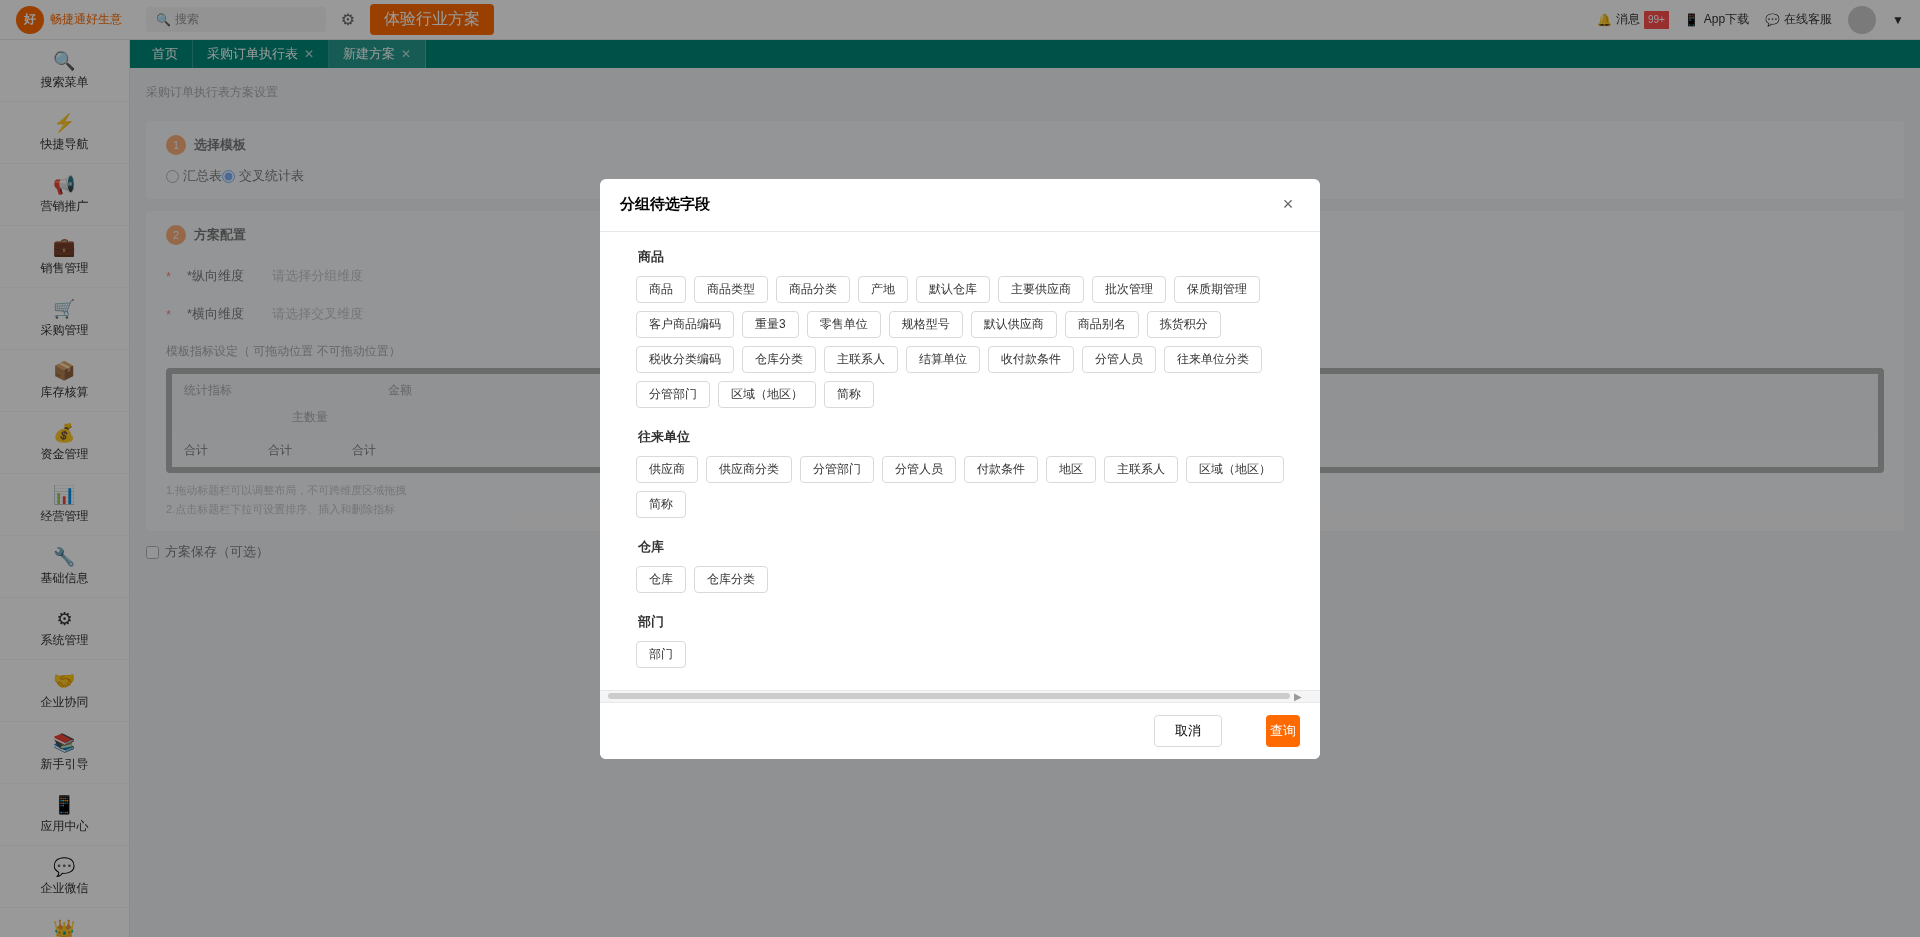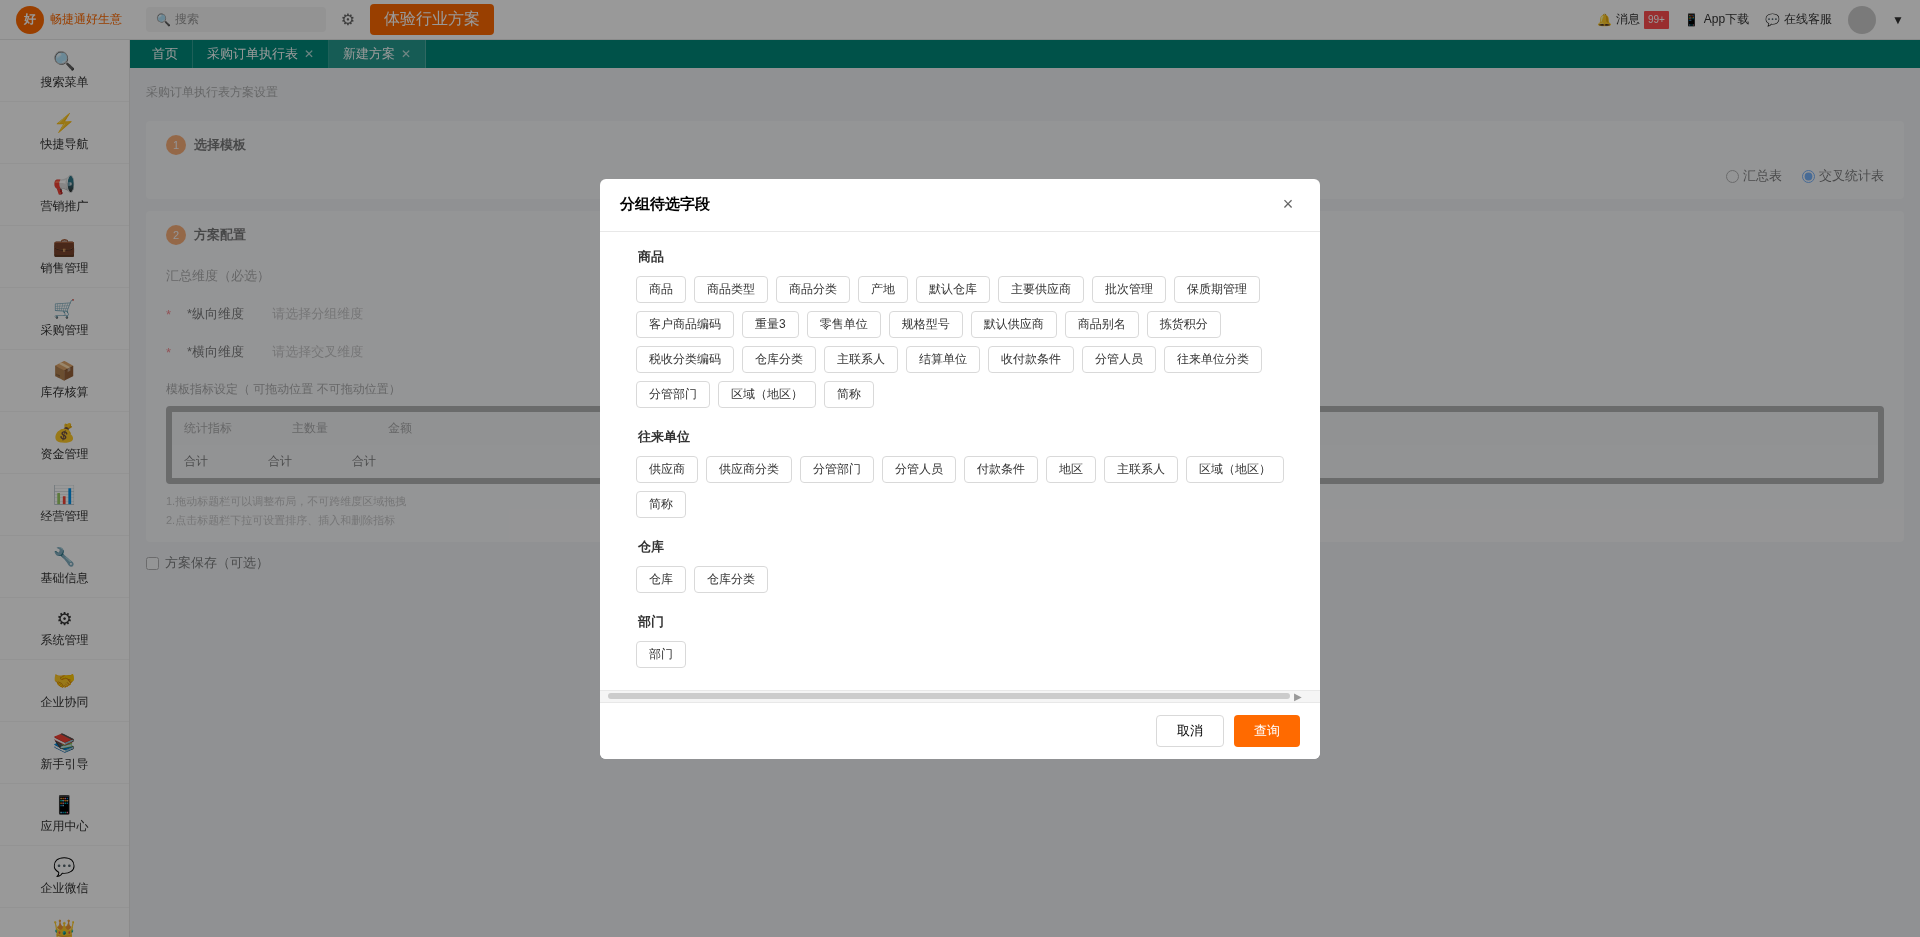--- a/index.html
+++ b/index.html
@@ -187,21 +187,21 @@
       color: white;
       width: 20px;
       height: 20px;
       border-radius: 50%;
       display: flex;
       align-items: center;
       justify-content: center;
       font-size: 11px;
     }
     .step-label { font-weight: bold; font-size: 13px; }
-    .radio-group { display: flex; gap: 20px; align-items: center; justify-content: flex-end; }
+    .radio-group { display: flex; align-items: center; }
     .radio-option { display: flex; align-items: center; gap: 4px; font-size: 13px; cursor: pointer; }
 
     
     .overlay {
       position: fixed;
       top: 0; left: 0; right: 0; bottom: 0;
       background: rgba(0,0,0,0.4);
       z-index: 100;
       display: flex;
       align-items: center;
@@ -253,27 +253,28 @@
     }
     .btn-cancel {
       padding: 6px 20px;
       border: 1px solid #d9d9d9;
       background: white;
       border-radius: 4px;
       cursor: pointer;
       font-size: 13px;
     }
     .btn-confirm {
-      padding: 6px 20px;
+      padding: 6px 4px;
       border: none;
       background: #ff6a00;
       color: white;
       border-radius: 4px;
       cursor: pointer;
       font-size: 13px;
+      margin-left: 34px;
     }
 
     
     .field-section { margin-bottom: 20px; }
     .field-section-title {
       font-size: 13px;
       font-weight: bold;
       color: #333;
       margin-bottom: 10px;
       padding-left: 2px;
@@ -460,41 +461,38 @@
               <span>交叉统计表</span>
             </label>
           </div>
         </div>
         <div class="step-section">
           <div class="step-title">
             <div class="step-num">2</div>
             <span class="step-label">方案配置</span>
           </div>
           <div class="config-row">
-            <span class="config-label">汇总维度（必选）</span>
-          </div>
-          <div class="config-row">
             <span style="color:#f5222d;">*</span>
             <span>*纵向维度</span>
             <span style="color:#999;margin-left:12px;">请选择分组维度</span>
           </div>
           <div class="config-row">
             <span style="color:#f5222d;">*</span>
             <span>*横向维度</span>
             <span style="color:#999;margin-left:12px;">请选择交叉维度</span>
           </div>
           <div style="margin-top:10px; font-size:12px; color:#666;">
             <span>模板指标设定</span>（
             <span>可拖动位置</span>
             <span>不可拖动位置</span>）
           </div>
           <div style="margin-top:8px; background:#f9f9f9; border:6px solid #737373; border-radius:4px;">
             <div class="table-header">
               <span>统计指标</span>
-              <span style="margin-left:40px;">主数量</span>
+              <span style="margin-left:40px;margin-top:27px;">主数量</span>
               <span style="margin-left:40px;">金额</span>
             </div>
             <div class="table-row">
               <span>合计</span>
               <span style="margin-left:40px;">合计</span>
               <span style="margin-left:40px;">合计</span>
             </div>
           </div>
           <div style="margin-top:10px; font-size:11px; color:#999;">
             <span>1.拖动标题栏可以调整布局，不可跨维度区域拖拽</span>

